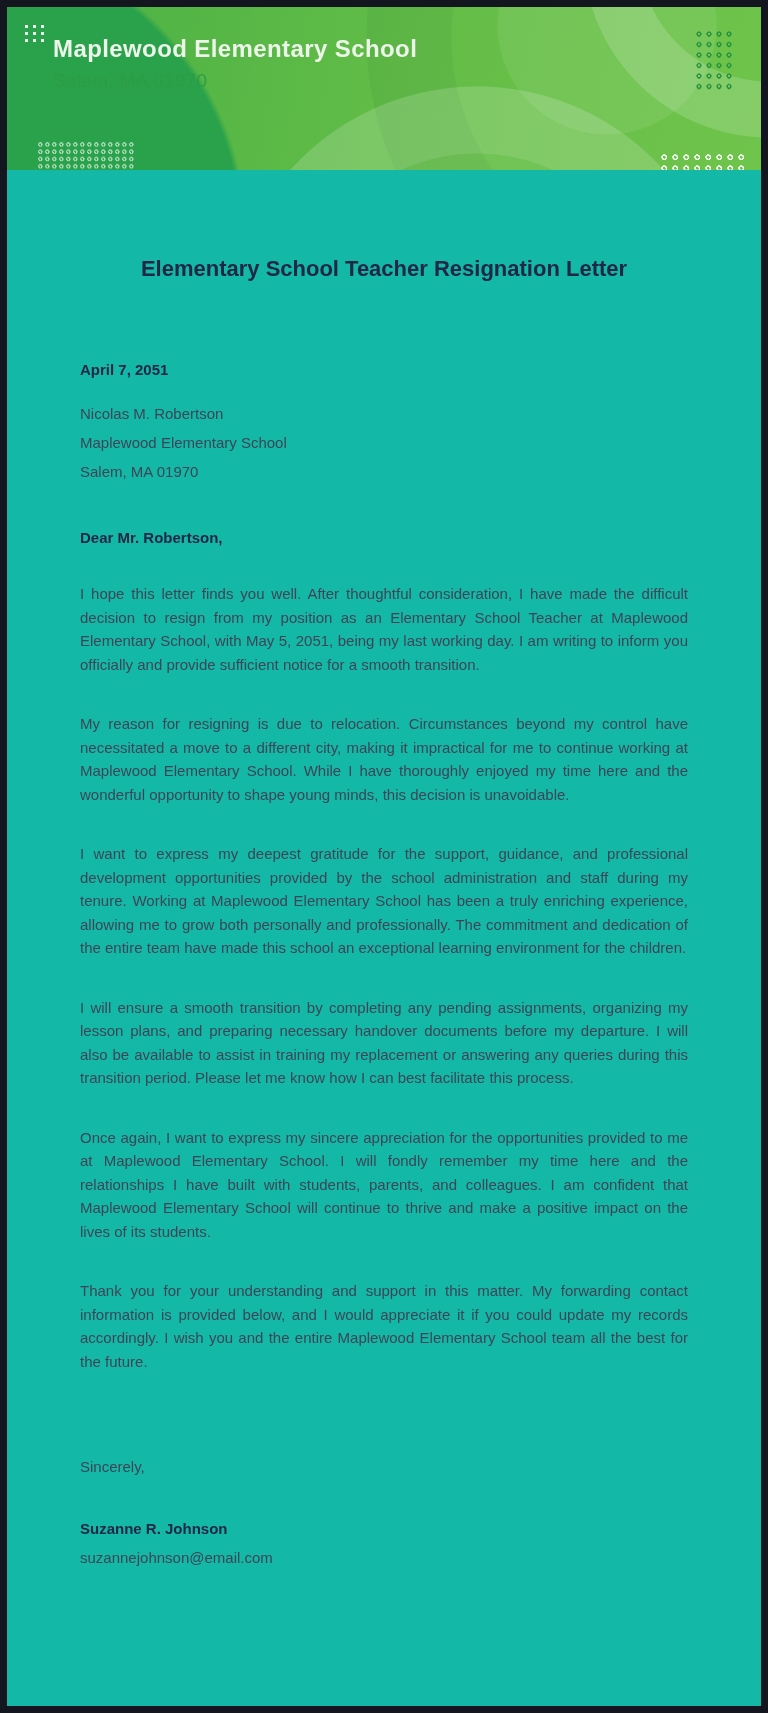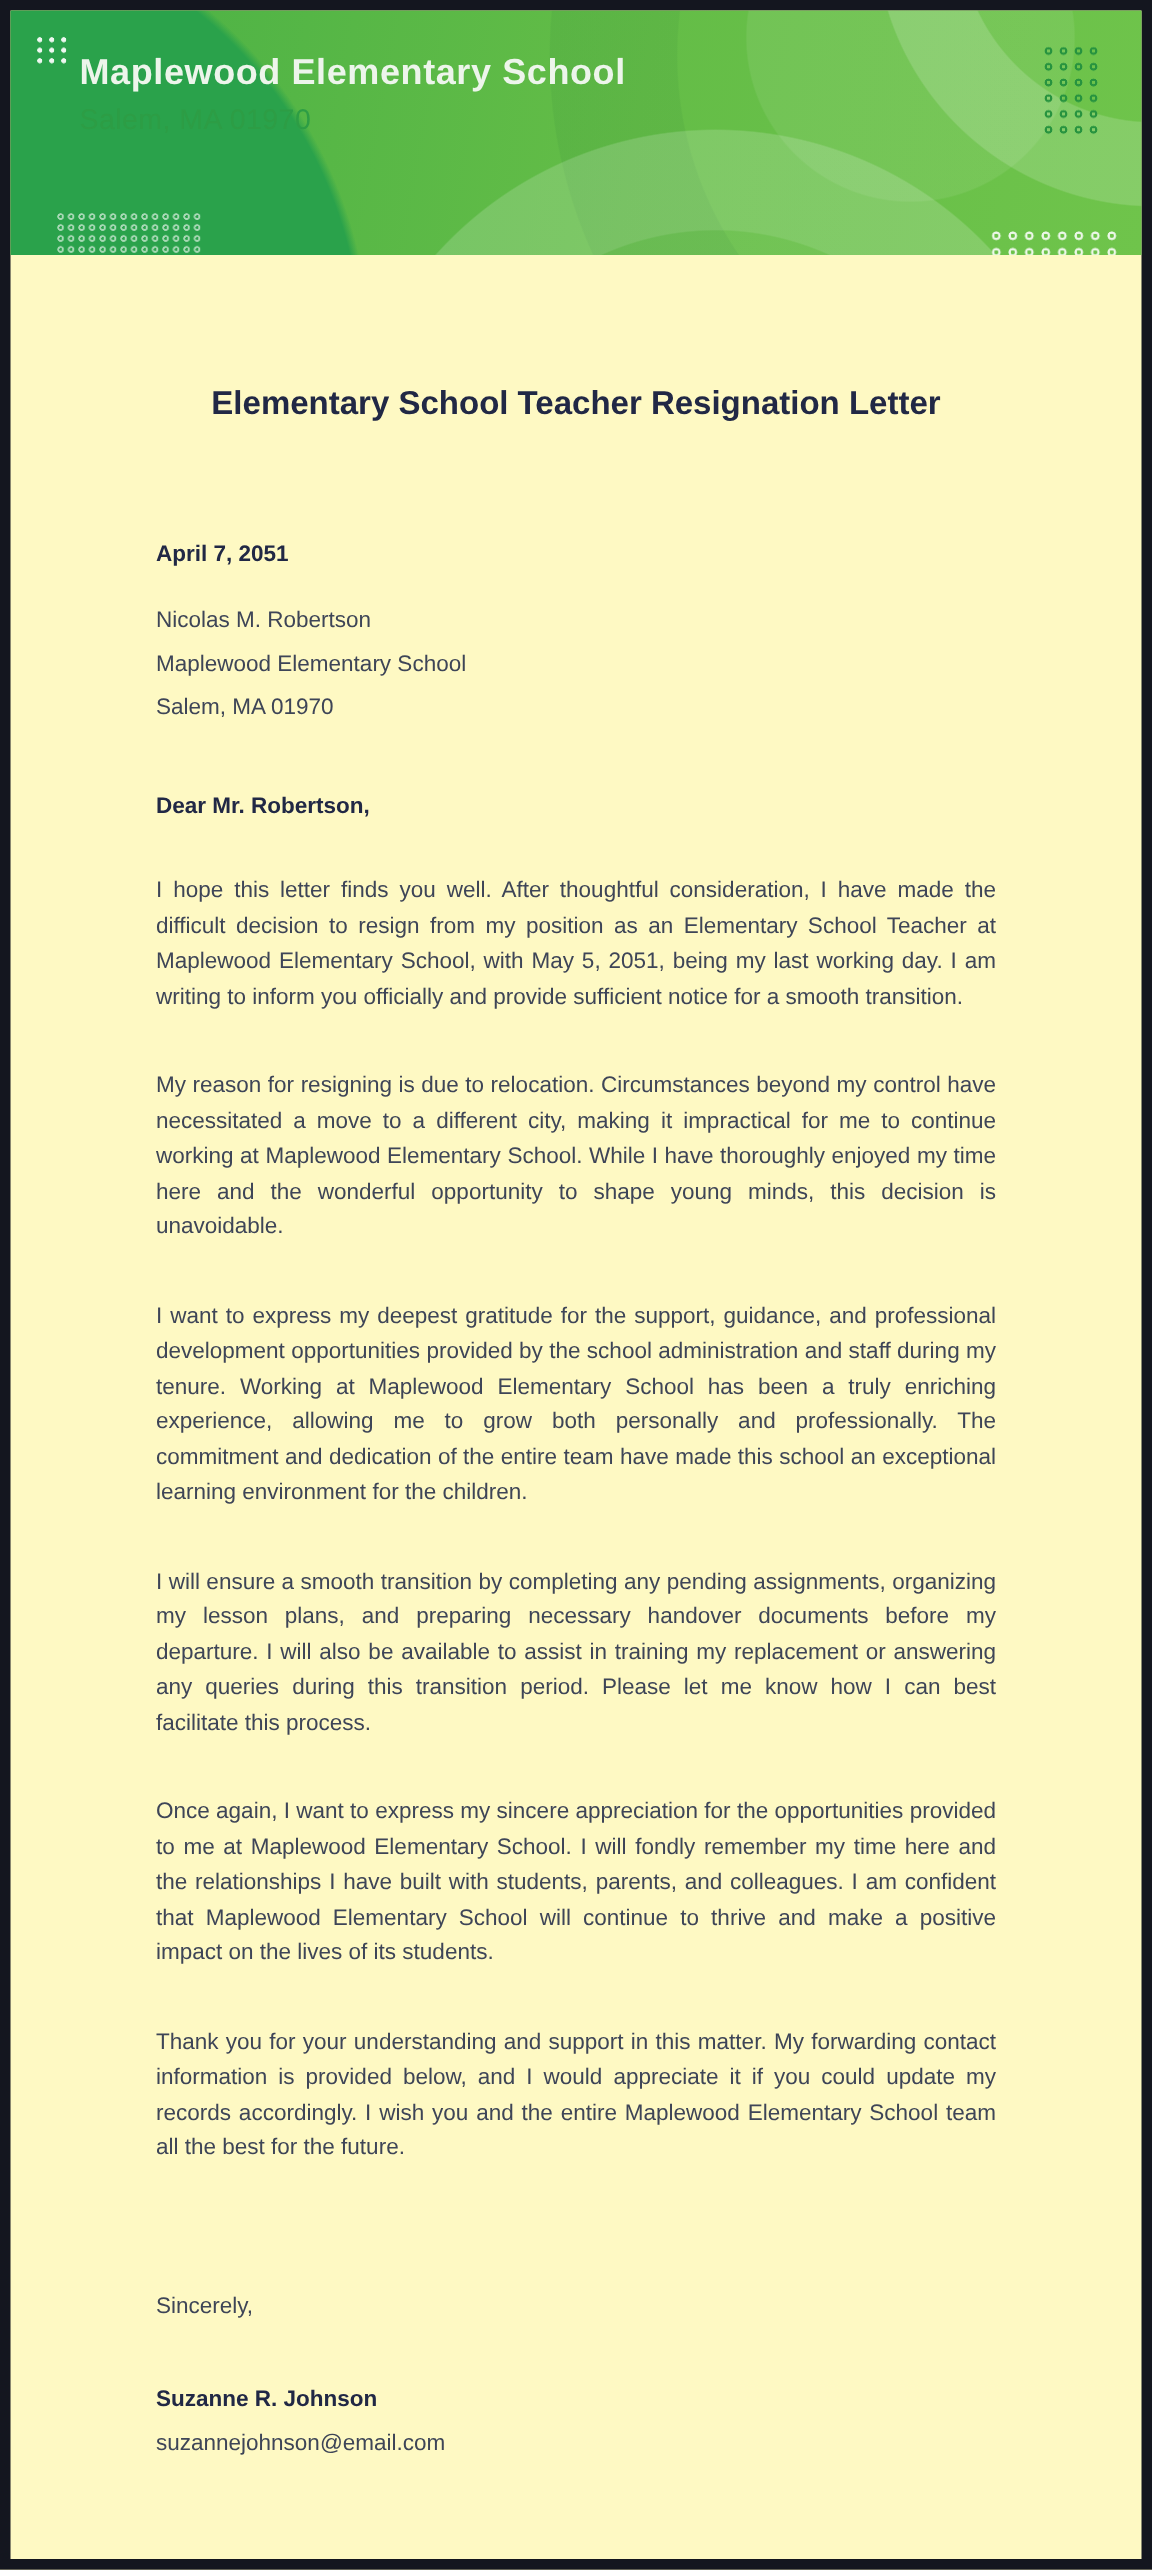--- a/index.html
+++ b/index.html
@@ -4,21 +4,21 @@
 <style>
   * { margin: 0; padding: 0; box-sizing: border-box; }
   html, body { background: #14161f; }
   body {
     width: 768px;
     font-family: "Liberation Sans", "DejaVu Sans", sans-serif;
   }
   .page {
     width: 768px;
     height: 1713px;
-    background: #fef9c3;
+    background: #14b8a6;
     border: 7px solid #14161f;
     position: relative;
     overflow: hidden;
   }
 
   
   .banner {
     position: relative;
     height: 163px;
     overflow: hidden;
@@ -69,21 +69,21 @@
     background-size: 7px 7.3px;
   }
   .dots-br {
     right: 16px; top: 147px; width: 84px; height: 23px;
     background-image: radial-gradient(circle at 3.2px 3.2px, transparent 1.3px, rgba(255,255,255,0.88) 1.5px, rgba(255,255,255,0.88) 2.7px, transparent 3.1px);
     background-size: 11px 11px;
   }
 
   
   .content {
-    padding: 0 97px;   
+    padding: 0 73px;   
     color: #3e4557;
     font-size: 15px;
   }
   .letter-title {
     margin: 82px auto 0 auto;
     width: 520px;
     text-align: center;
     color: #212845;
     font-size: 22px;
     font-weight: 700;

